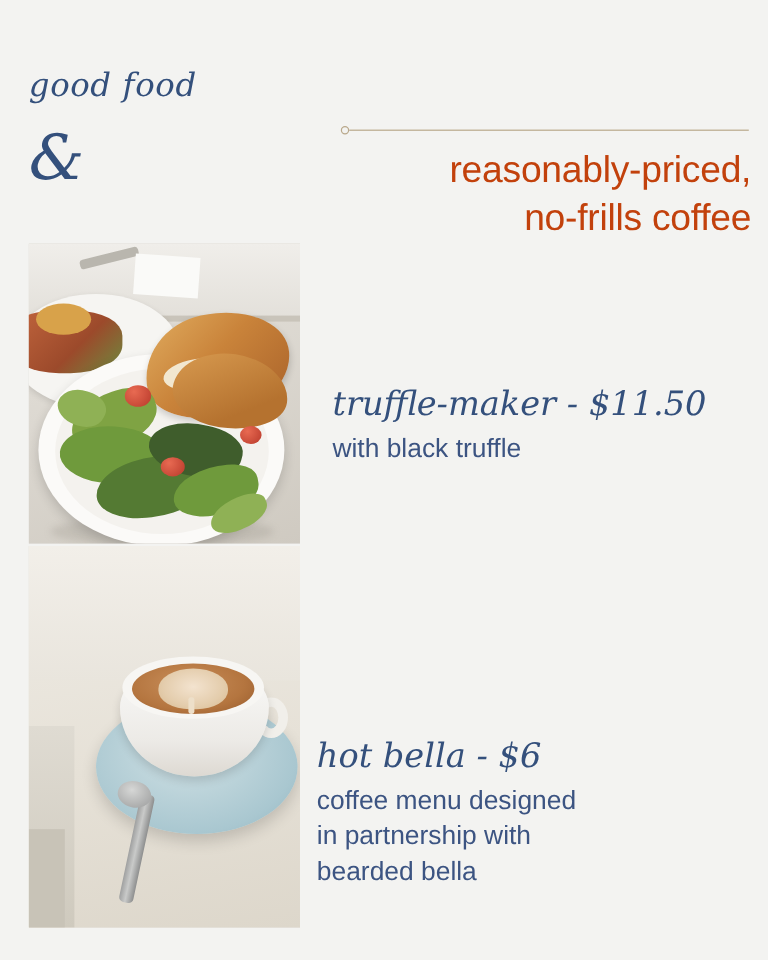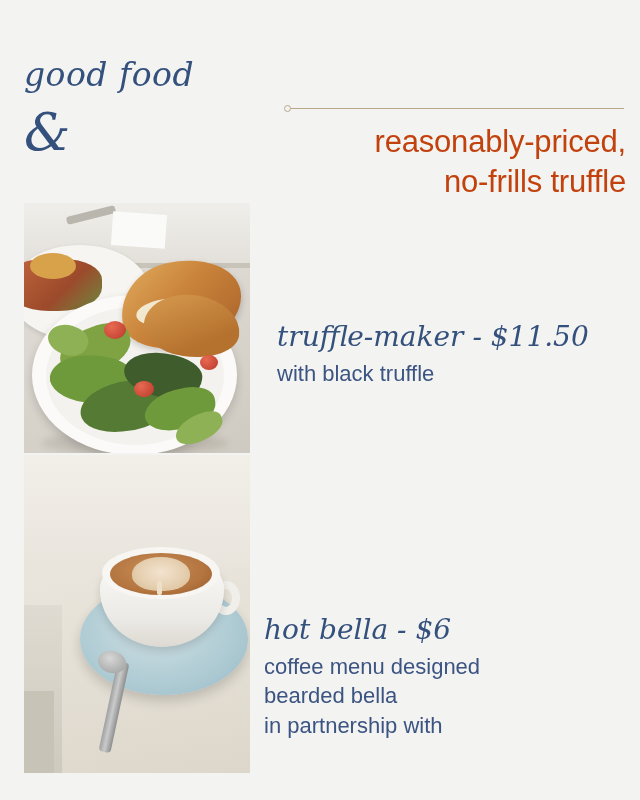--- a/index.html
+++ b/index.html
@@ -33,21 +33,21 @@
     position: absolute;
     left: 24px;
     top: 58px;
     width: 300px;
     color: #34507c;
     font-family: "DejaVu Serif", serif;
     font-style: italic;
     line-height: 1.0;
   }
   .brand-line1 {
-    font-size: 33px;
+    font-size: 27px;
     letter-spacing: 0.5px;
     white-space: nowrap;
   }
   .brand-line2 {
     font-size: 41px;
     letter-spacing: 0.5px;
     margin-top: 12px;
     margin-left: 40px;
     white-space: nowrap;
   }
@@ -310,21 +310,21 @@
       <div class="brand-amp">&amp;</div>
     </div>
 
     <div class="rule-wrap">
       <div class="rule-dot"></div>
       <div class="rule-line"></div>
     </div>
 
     <div class="tagline">
       <div>reasonably-priced,</div>
-      <div>no-frills truffle</div>
+      <div>no-frills coffee</div>
     </div>
   </div>
 
   <div class="photo photo-top">
     <div class="t-bg"></div>
     <div class="t-counter"></div>
     <div class="t-counter-edge"></div>
     <div class="t-fork"></div>
     <div class="t-napkin"></div>
     <div class="t-plate-back"></div>
@@ -377,18 +377,18 @@
   </div>
 
   <div class="item item-mocha">
     <div class="item-title">
       <span>hot bella</span>
       <span>-</span>
       <span>$6</span>
     </div>
     <div class="item-desc">
       <div>coffee menu designed</div>
+      <div>in partnership with</div>
       <div>bearded bella</div>
-      <div>in partnership with</div>
     </div>
   </div>
 
 </div>
 
 </body></html>

